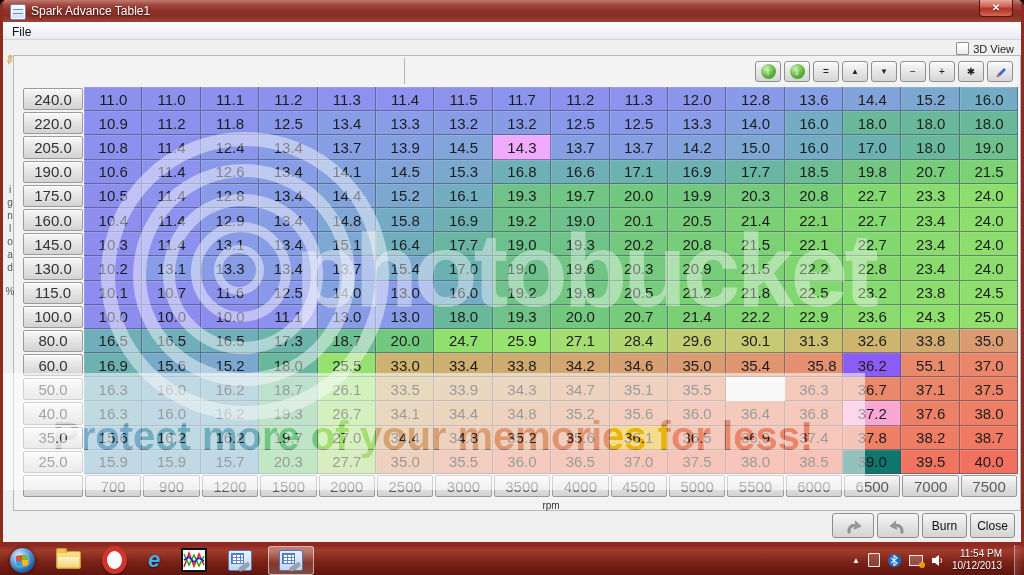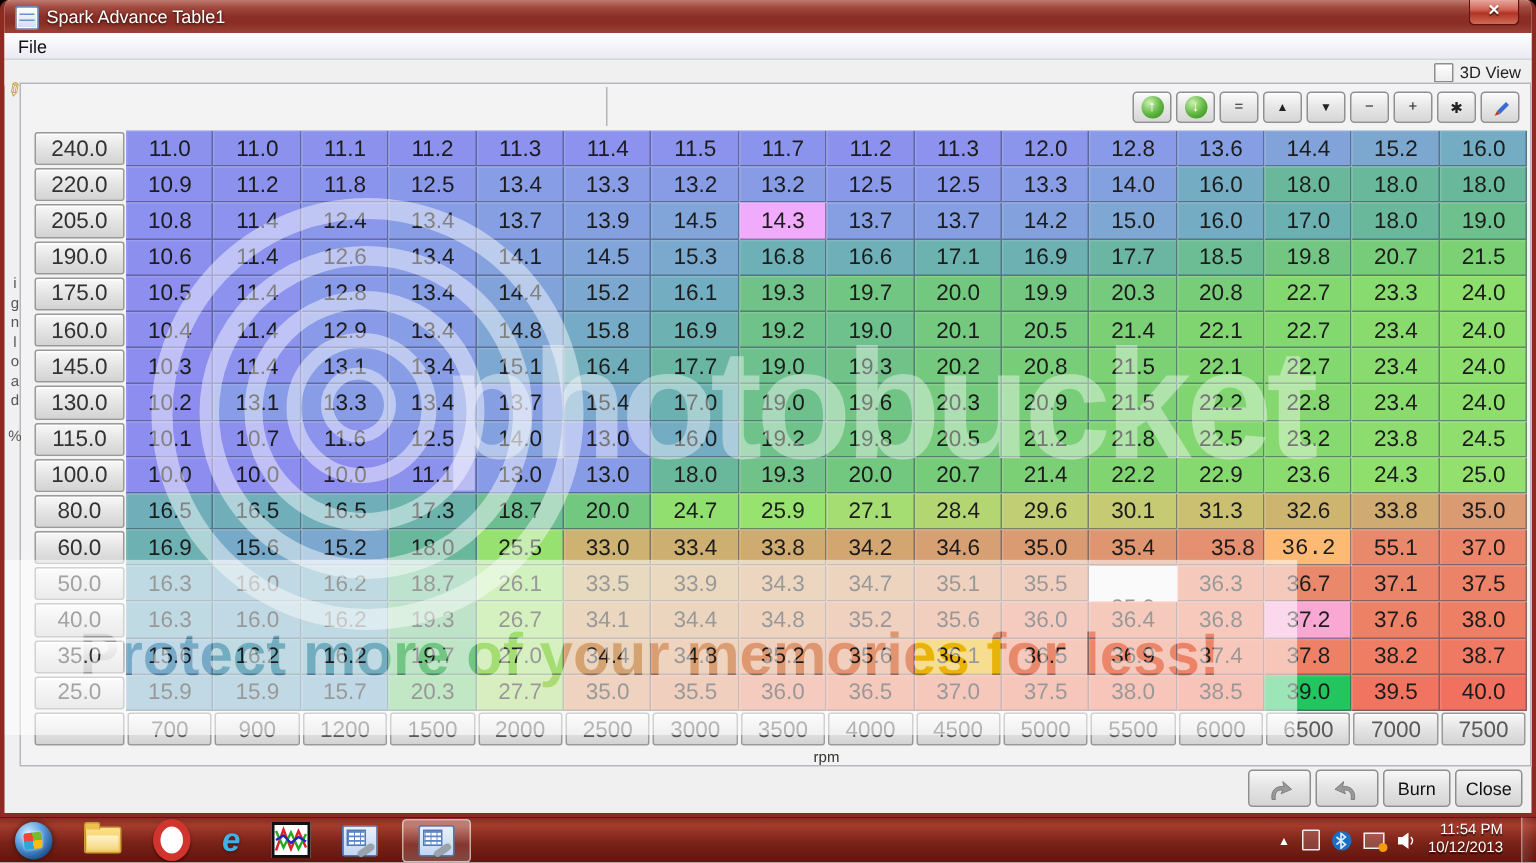--- a/index.html
+++ b/index.html
@@ -335,21 +335,21 @@
           <div class="cell" style="background: rgb(106, 184, 156);">18.0</div>
           <div class="cell" style="background: rgb(150, 225, 111);">25.5</div>
           <div class="cell" style="background: rgb(205, 178, 113);">33.0</div>
           <div class="cell" style="background: rgb(204, 175, 113);">33.4</div>
           <div class="cell" style="background: rgb(207, 170, 113);">33.8</div>
           <div class="cell" style="background: rgb(211, 165, 113);">34.2</div>
           <div class="cell" style="background: rgb(215, 160, 114);">34.6</div>
           <div class="cell" style="background: rgb(219, 155, 114);">35.0</div>
           <div class="cell" style="background: rgb(224, 149, 113);">35.4</div>
           <div class="cell" style="background: rgb(229, 144, 112); padding-left: 16px;">35.8</div>
-          <div class="cell" style="background: #fdba74; font-family: Liberation Mono, monospace;">36.2</div>
+          <div class="cell" style="background: #8b5cf6;">36.2</div>
           <div class="cell" style="background: rgb(233, 137, 108);">55.1</div>
           <div class="cell" style="background: rgb(235, 134, 106);">37.0</div>
           <div class="hbtn">50.0</div>
           <div class="cell" style="background: rgb(113, 174, 190);">16.3</div>
           <div class="cell" style="background: rgb(115, 172, 195);">16.0</div>
           <div class="cell" style="background: rgb(114, 173, 191);">16.2</div>
           <div class="cell" style="background: rgb(109, 190, 145);">18.7</div>
           <div class="cell" style="background: rgb(154, 226, 112);">26.1</div>
           <div class="cell" style="background: rgb(204, 174, 113);">33.5</div>
           <div class="cell" style="background: rgb(208, 169, 113);">33.9</div>
@@ -403,21 +403,21 @@
           <div class="cell" style="background: rgb(117, 202, 125);">20.3</div>
           <div class="cell" style="background: rgb(172, 218, 115);">27.7</div>
           <div class="cell" style="background: rgb(219, 155, 114);">35.0</div>
           <div class="cell" style="background: rgb(225, 148, 113);">35.5</div>
           <div class="cell" style="background: rgb(231, 141, 111);">36.0</div>
           <div class="cell" style="background: rgb(233, 137, 108);">36.5</div>
           <div class="cell" style="background: rgb(235, 134, 106);">37.0</div>
           <div class="cell" style="background: rgb(236, 130, 103);">37.5</div>
           <div class="cell" style="background: rgb(238, 126, 100);">38.0</div>
           <div class="cell" style="background: rgb(239, 123, 99);">38.5</div>
-          <div class="cell" style="background: #22c55e;">39.0</div>
+          <div class="cell" style="background: #0f766e;">39.0</div>
           <div class="cell" style="background: rgb(240, 116, 96);">39.5</div>
           <div class="cell" style="background: rgb(241, 112, 95);">40.0</div>
           <div class="hbtn"></div>
           <div class="hbtn colh">700</div>
           <div class="hbtn colh">900</div>
           <div class="hbtn colh">1200</div>
           <div class="hbtn colh">1500</div>
           <div class="hbtn colh">2000</div>
           <div class="hbtn colh">2500</div>
           <div class="hbtn colh">3000</div>

